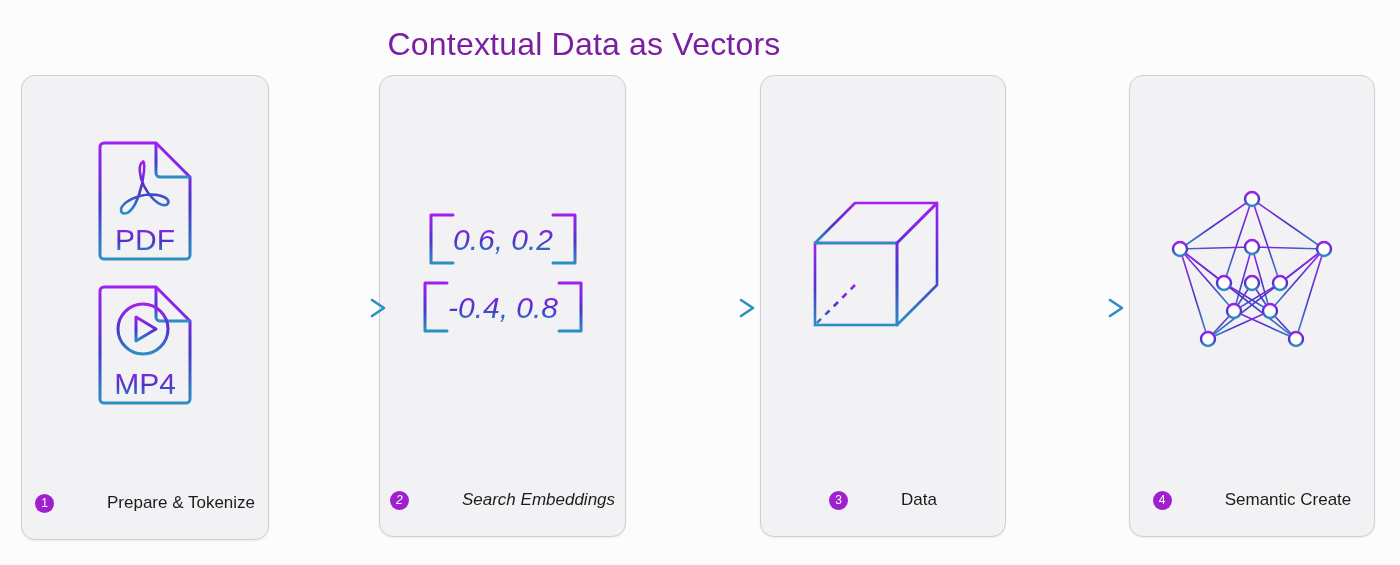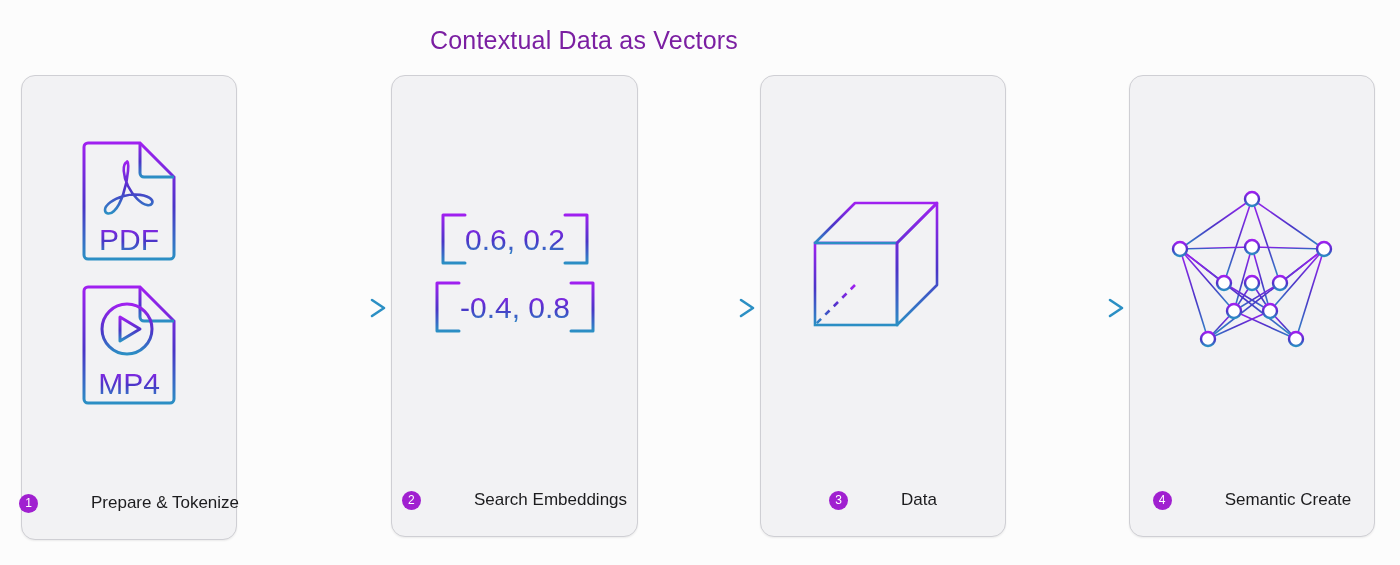--- a/index.html
+++ b/index.html
@@ -13,35 +13,35 @@
     font-family: "Liberation Sans", sans-serif;
     overflow: hidden;
     position: relative;
   }
   #diagram-title {
     position: absolute;
     top: 26px;
     left: 0;
     width: 1168px;
     text-align: center;
-    font-size: 25px;
+    font-size: 32px;
     color: #7b1fa2;
     font-weight: 400;
     letter-spacing: 0.2px;
   }
   .panel {
     position: absolute;
     background: #f2f2f4;
     border: 1px solid #cfcfd4;
     border-radius: 14px;
     box-sizing: border-box;
     box-shadow: 0 1px 2px rgba(0,0,0,0.07);
   }
-  #panel-1 { left: 21px;   top: 75px; width: 216px; height: 465px; }
-  #panel-2 { left: 391px;  top: 75px; width: 247px; height: 462px; }
+  #panel-1 { left: 21px;   top: 75px; width: 248px; height: 465px; }
+  #panel-2 { left: 379px;  top: 75px; width: 247px; height: 462px; font-style: italic; }
   #panel-3 { left: 760px;  top: 75px; width: 246px; height: 462px; }
   #panel-4 { left: 1129px; top: 75px; width: 246px; height: 462px; }
 
   .panel-art {
     position: absolute;
     left: 0; right: 0;
     top: 0;
     bottom: 70px;
     display: flex;
     align-items: center;

